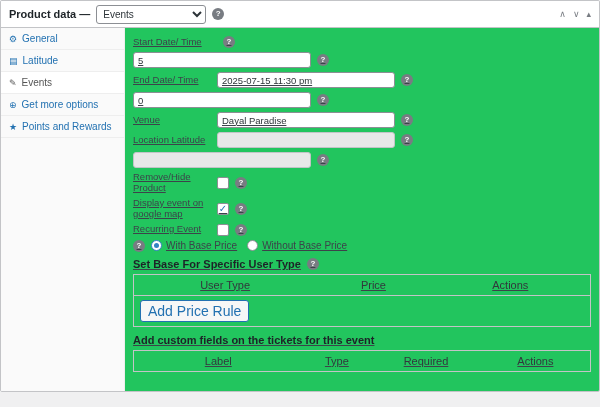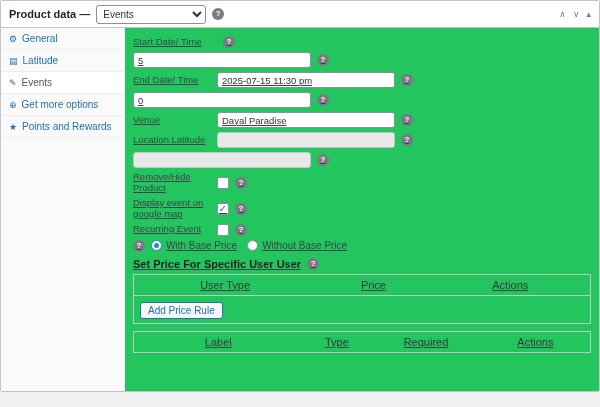--- a/index.html
+++ b/index.html
@@ -115,21 +115,21 @@
     margin-bottom: 7px;
     table-layout: fixed;
   }
   .wc-table th {
     font-size: 11px; font-weight: normal; color: #32373c;
     text-align: center; padding: 4px 2px;
     border-bottom: 1px solid #c3c4c7;
   }
   .wc-table td { padding: 4px 6px; }
   .btn {
-    font-family: inherit; font-size: 10px;
+    font-family: inherit; font-size: 14px;
     color: #2271b1; background: #f6f7f7;
     border: 1px solid #2271b1; border-radius: 3px;
     padding: 2px 7px; cursor: pointer;
   }
 </style>
 </head>
 <body>
 
 <div class="metabox">
 
@@ -230,40 +230,43 @@
 
       <div class="radio-row">
         <span class="help-tip">?</span>
         <span class="radio on"></span>
         <span class="rlabel">With Base Price</span>
         <span class="radio"></span>
         <span class="rlabel">Without Base Price</span>
       </div>
 
       <div class="section-title">
-        <span>Set Price For Specific User User</span>
+        <span>Set Base For Specific User Type</span>
         <span class="help-tip">?</span>
       </div>
       <table class="wc-table">
         <thead>
           <tr>
             <th style="width:40%">User Type</th>
             <th style="width:25%">Price</th>
             <th style="width:35%">Actions</th>
           </tr>
         </thead>
         <tbody>
           <tr>
             <td colspan="3">
               <button class="btn">Add Price Rule</button>
             </td>
           </tr>
         </tbody>
       </table>
 
+      <div class="section-title">
+        <span>Add custom fields on the tickets for this event</span>
+      </div>
       <table class="wc-table">
         <thead>
           <tr>
             <th style="width:37%">Label</th>
             <th style="width:15%">Type</th>
             <th style="width:24%">Required</th>
             <th style="width:24%">Actions</th>
           </tr>
         </thead>
 

